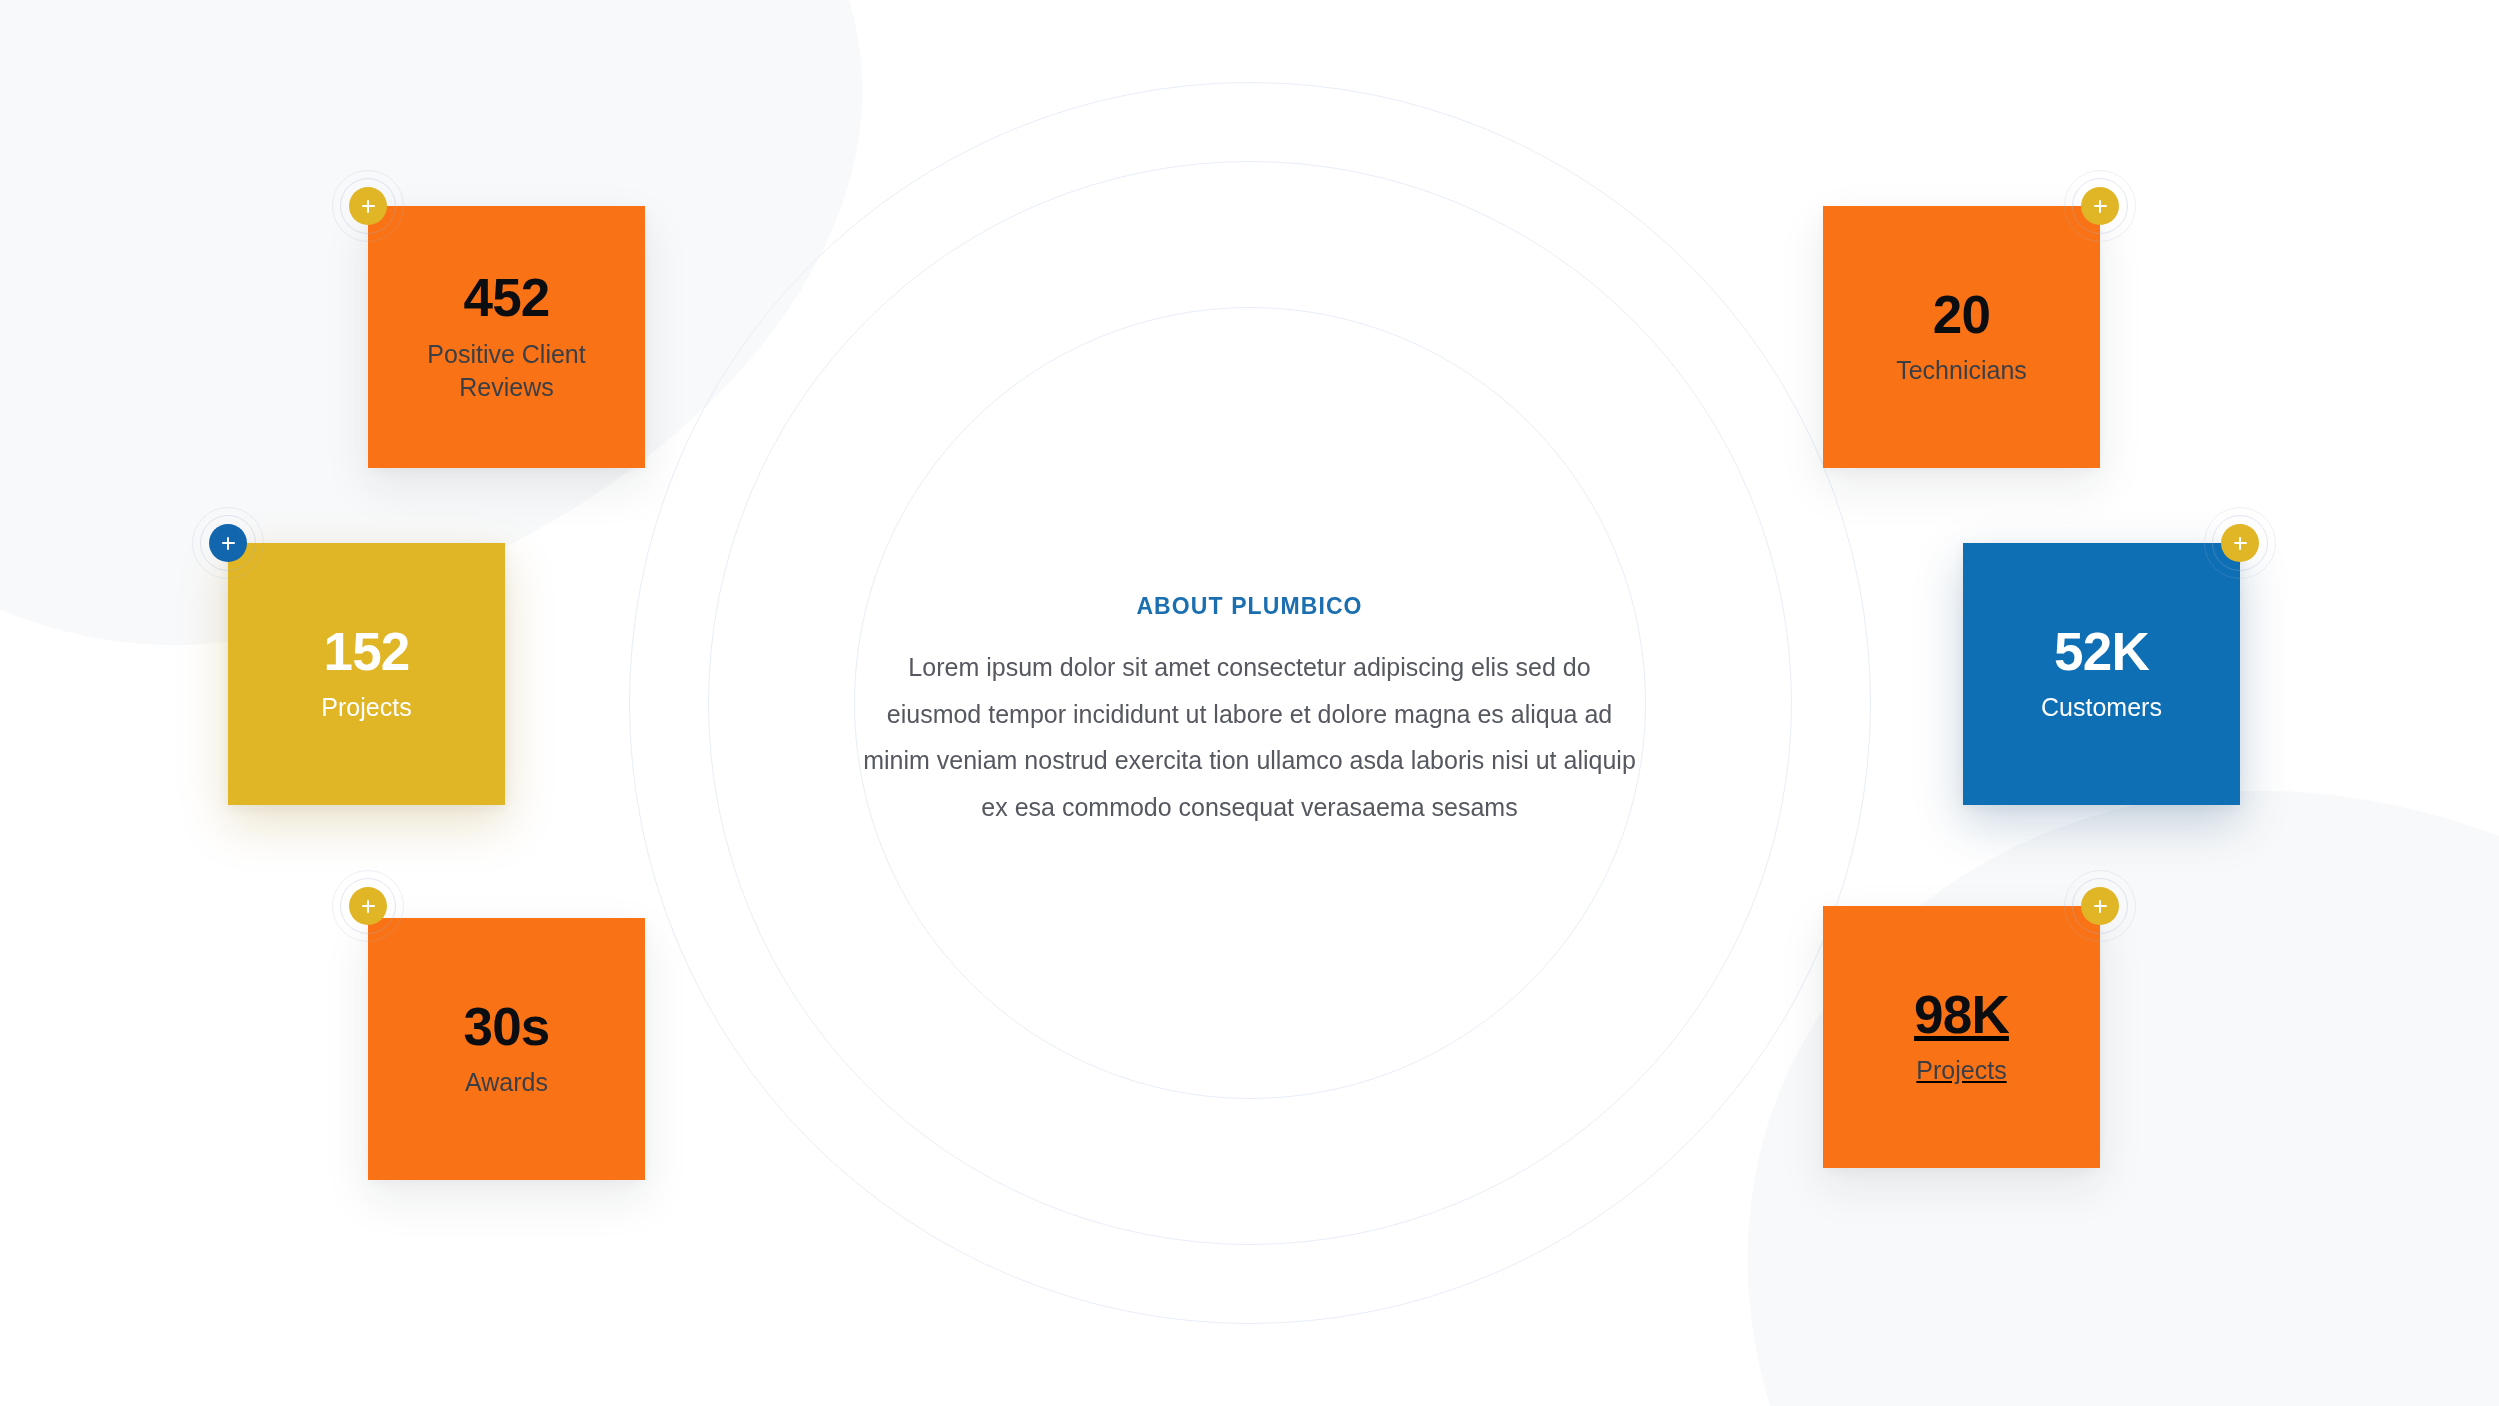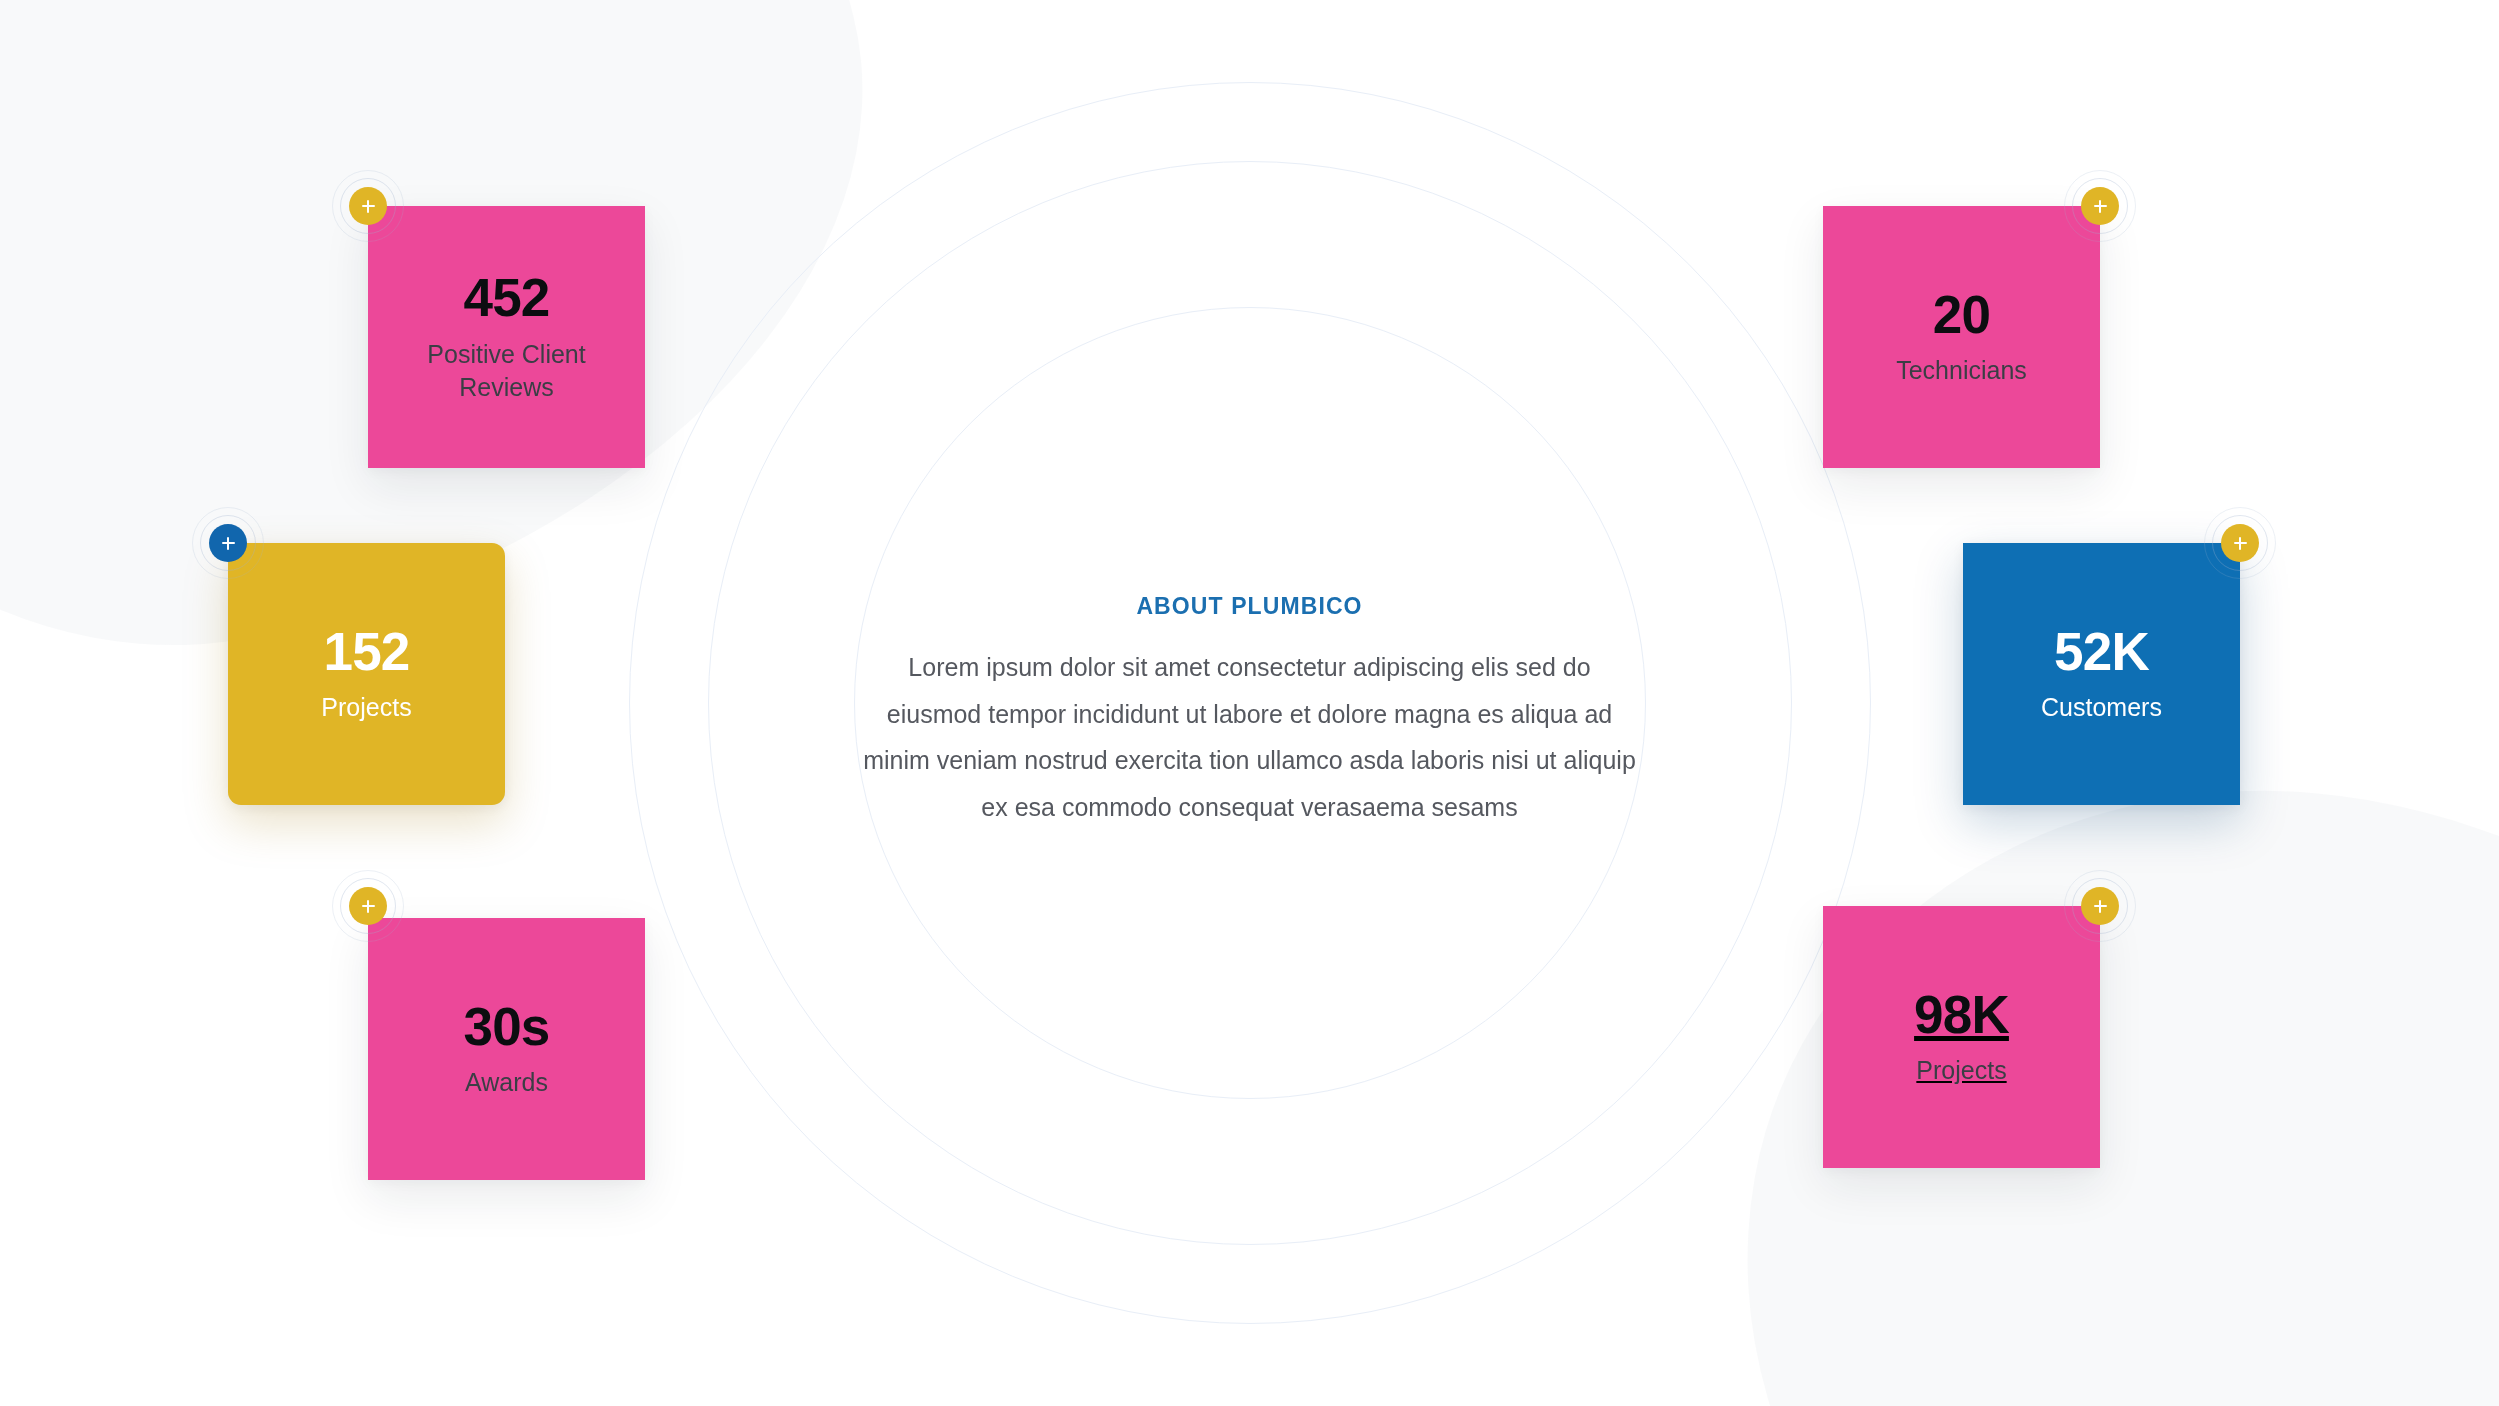--- a/index.html
+++ b/index.html
@@ -55,21 +55,21 @@
 
   
   .card{
     position:absolute;width:277px;height:262px;
     display:flex;flex-direction:column;
     align-items:center;justify-content:center;
     box-sizing:border-box;padding:10px 18px;
     z-index:6;
   }
   .card.light{
-    background:#ec4899;
+    background:#f97316;
     box-shadow:0 18px 44px rgba(24,30,48,.085), 0 3px 12px rgba(24,30,48,.04);
   }
   .card.yellow{
     background:#e0b526;
     box-shadow:0 18px 46px rgba(160,120,10,.22), 0 3px 12px rgba(24,30,48,.06);
   }
   .card.blue{
     background:#0e6fb4;
     box-shadow:0 18px 46px rgba(10,70,120,.22), 0 3px 12px rgba(24,30,48,.06);
   }
@@ -139,21 +139,21 @@
           <div class="label">Positive Client Reviews</div>
         </div>
         <div class="badge yellow pos-tl">
           <span class="plus">
             <i></i>
             <i></i>
           </span>
         </div>
       </div>
       <div class="card-wrap" style="left: 228px; top: 543px;">
-        <div class="card yellow" style="position: relative; left: 0px; top: 0px; border-radius: 13px;">
+        <div class="card yellow" style="position: relative; left: 0px; top: 0px;">
           <div class="value">152</div>
           <div class="label">Projects</div>
         </div>
         <div class="badge blue pos-tl">
           <span class="plus">
             <i></i>
             <i></i>
           </span>
         </div>
       </div>

